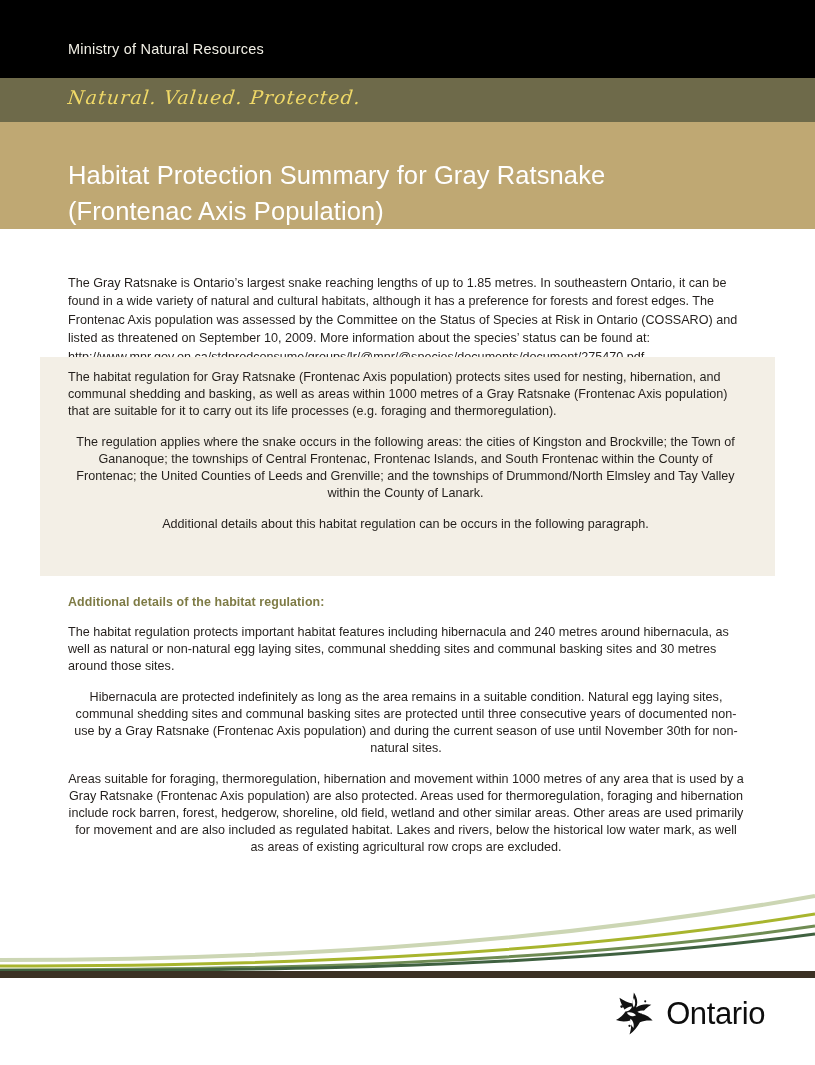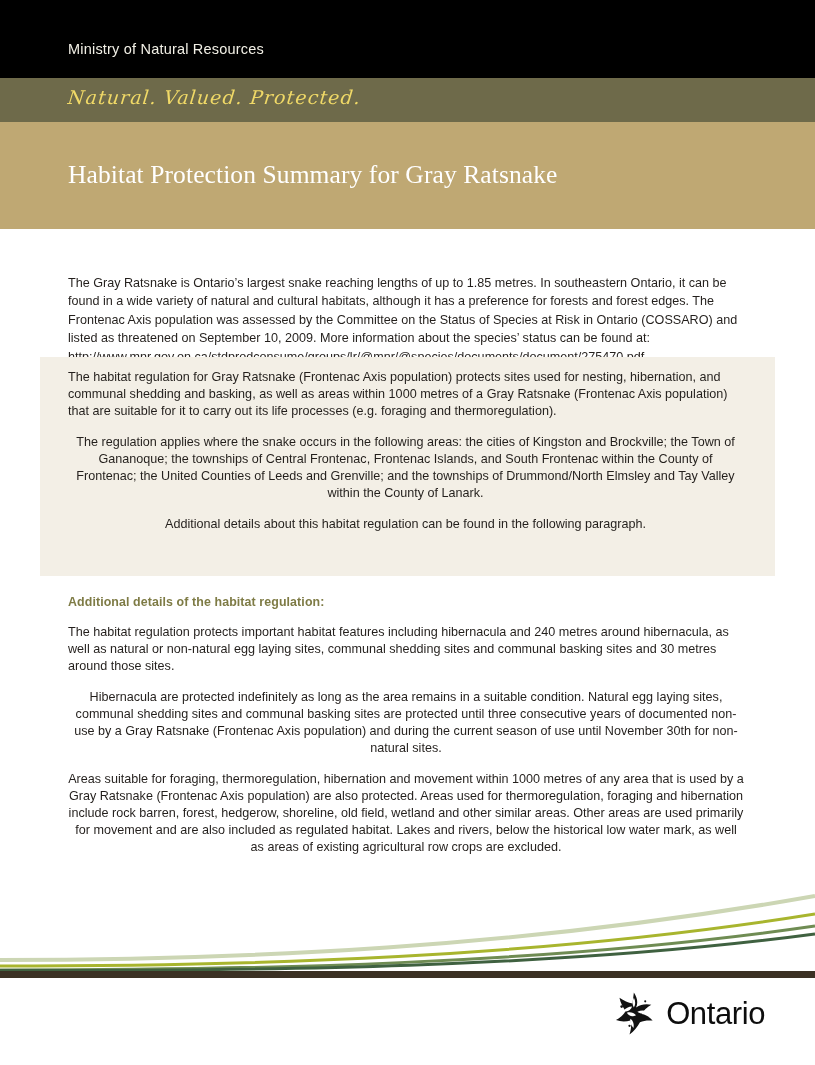--- a/index.html
+++ b/index.html
@@ -55,21 +55,21 @@
     position: absolute;
     left: 68px;
     top: 18px;
     color: #ffffff;
     font-size: 25.5px;
     line-height: 36px;
     font-weight: 400;
     width: 700px;
     letter-spacing: 0.1px;
   }
-  .title-line { display: block; font-family: Liberation Serif, serif; }
+  .title-line { display: block; }
 
   
   .content {
     position: relative;
     padding: 0;
   }
   .intro-para {
     position: absolute;
     left: 68px;
     top: 32px;
@@ -176,32 +176,33 @@
   <div class="ministry-name">Ministry of Natural Resources</div>
 </div>
 
 <div class="header-tagline-band">
   <div class="tagline">Natural. Valued. Protected.</div>
 </div>
 
 <div class="title-band">
   <h1 class="doc-title">
     <span class="title-line">Habitat Protection Summary for Gray Ratsnake</span>
+    <span class="title-line">(Frontenac Axis Population)</span>
   </h1>
 </div>
 
 <div class="content">
 
   <p class="intro-para">The Gray Ratsnake is Ontario’s largest snake reaching lengths of up to 1.85 metres. In southeastern Ontario, it can be found in a wide variety of natural and cultural habitats, although it has a preference for forests and forest edges. The Frontenac Axis population was assessed by the Committee on the Status of Species at Risk in Ontario (COSSARO) and listed as threatened on September 10, 2009. More information about the species’ status can be found at: http://www.mnr.gov.on.ca/stdprodconsume/groups/lr/@mnr/@species/documents/document/275470.pdf.</p>
 
   <div class="shaded-box">
     <div class="shaded-inner">
       <p class="body-para">The habitat regulation for Gray Ratsnake (Frontenac Axis population) protects sites used for nesting, hibernation, and communal shedding and basking, as well as areas within 1000 metres of a Gray Ratsnake (Frontenac Axis population) that are suitable for it to carry out its life processes (e.g. foraging and thermoregulation).</p>
       <p class="body-para">The regulation applies where the snake occurs in the following areas: the cities of Kingston and Brockville; the Town of Gananoque; the townships of Central Frontenac, Frontenac Islands, and South Frontenac within the County of Frontenac; the United Counties of Leeds and Grenville; and the townships of Drummond/North Elmsley and Tay Valley within the County of Lanark.</p>
-      <p class="body-para">Additional details about this habitat regulation can be found in the following paragraph.</p>
+      <p class="body-para">Additional details about this habitat regulation can be occurs in the following paragraph.</p>
     </div>
   </div>
 
   <div class="details-section">
     <div class="section-heading">Additional details of the habitat regulation:</div>
     <p class="body-para">The habitat regulation protects important habitat features including hibernacula and 240 metres around hibernacula, as well as natural or non-natural egg laying sites, communal shedding sites and communal basking sites and 30 metres around those sites.</p>
     <p class="body-para">Hibernacula are protected indefinitely as long as the area remains in a suitable condition. Natural egg laying sites, communal shedding sites and communal basking sites are protected until three consecutive years of documented non-use by a Gray Ratsnake (Frontenac Axis population) and during the current season of use until November 30th for non-natural sites.</p>
     <p class="body-para">Areas suitable for foraging, thermoregulation, hibernation and movement within 1000 metres of any area that is used by a Gray Ratsnake (Frontenac Axis population) are also protected. Areas used for thermoregulation, foraging and hibernation include rock barren, forest, hedgerow, shoreline, old field, wetland and other similar areas. Other areas are used primarily for movement and are also included as regulated habitat. Lakes and rivers, below the historical low water mark, as well as areas of existing agricultural row crops are excluded.</p>
   </div>
 

